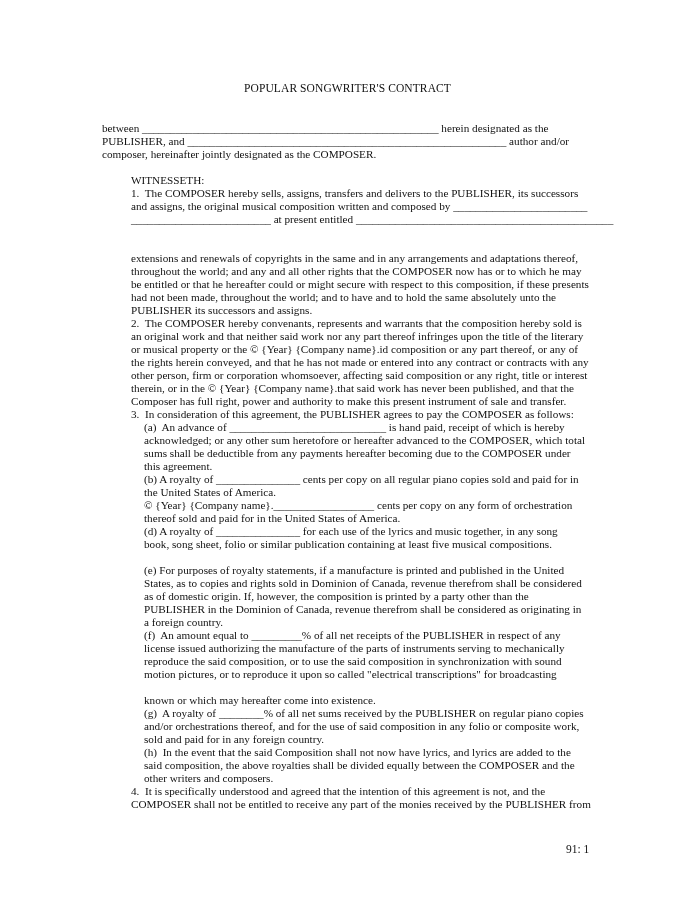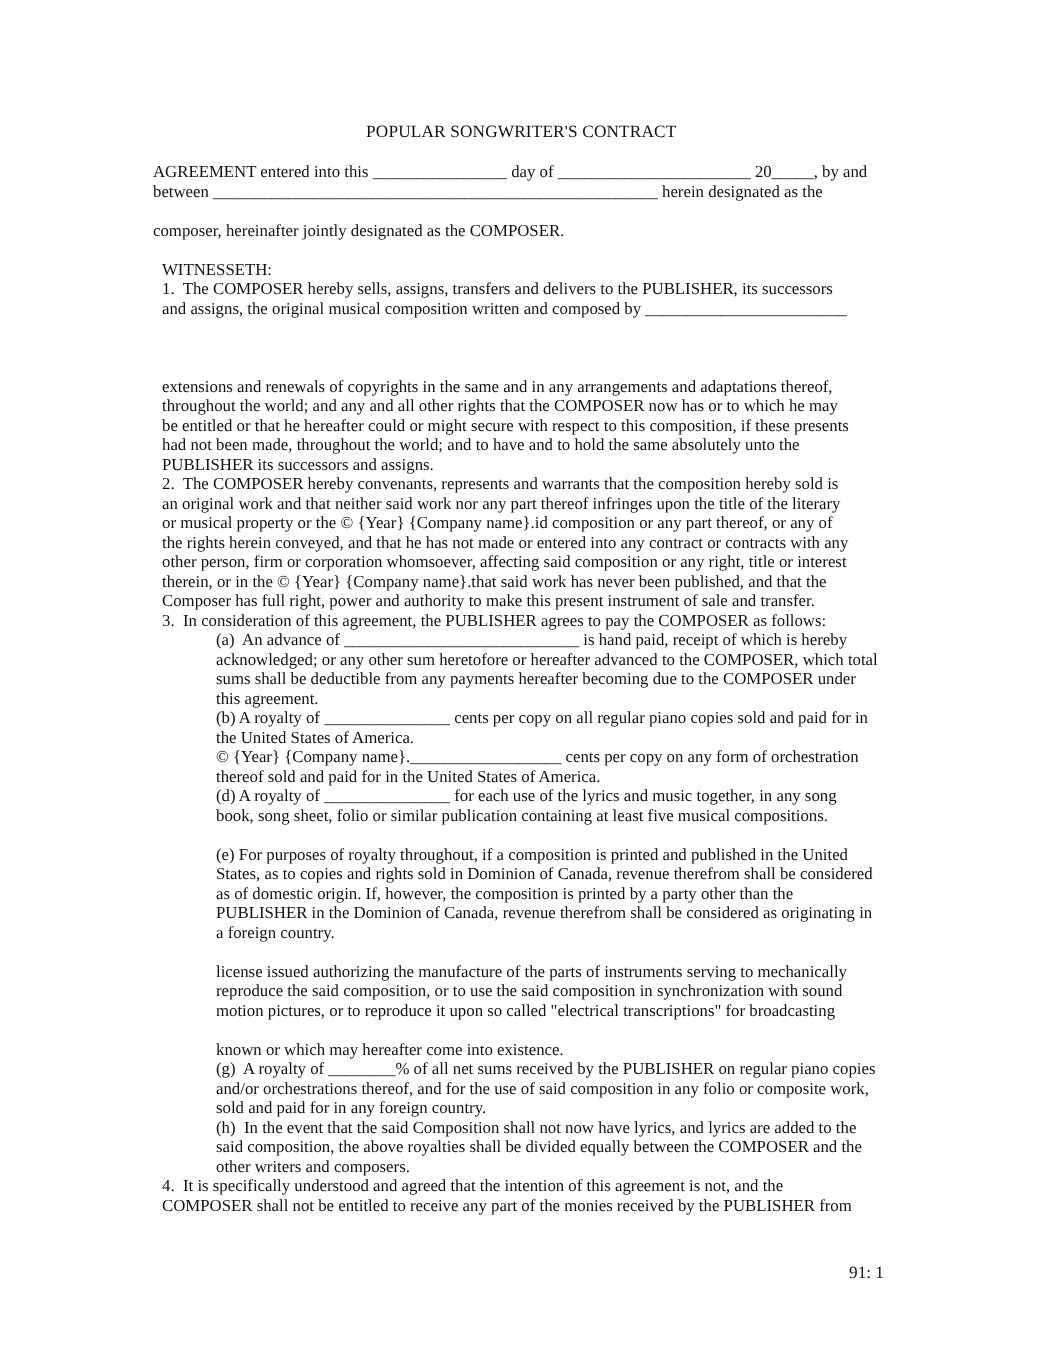--- a/index.html
+++ b/index.html
@@ -3,39 +3,40 @@
 <meta charset="utf-8">
 <style>
   html, body { margin: 0; padding: 0; background: #ffffff; }
   body { width: 695px; height: 900px; position: relative; overflow: hidden;
          font-family: "Liberation Serif", "DejaVu Serif", serif; color: #111; }
   .page { position: absolute; left: 0; top: 0; width: 695px; height: 900px; background: #fff; }
   .title { position: absolute; top: 82px; left: 0; width: 695px; text-align: center;
            font-size: 11.5px; letter-spacing: 0.1px; }
   .ln { position: absolute; font-size: 11.2px; line-height: 13px; white-space: pre; }
   .l0 { left: 102px; }
-  .l1 { left: 108px; text-align: center; }
+  .l1 { left: 131px; text-align: center; }
   .l2 { left: 144px; }
   .pagenum { position: absolute; left: 566px; top: 843px; font-size: 11.5px; }
 </style>
 </head>
 <body>
 
 <div class="page">
 
   <div class="title">POPULAR SONGWRITER'S CONTRACT</div>
 
-  <div class="ln l0" style="top:109px">AGREEMENT entered into this ________________ day of _______________________ 20_____, by and</div>
   <div class="ln l0" style="top:122px">between _____________________________________________________ herein designated as the</div>
+  <div class="ln l0" style="top:135px">PUBLISHER, and _________________________________________________________ author and/or</div>
   <div class="ln l0" style="top:148px">composer, hereinafter jointly designated as the COMPOSER.</div>
 
   <div class="ln l1" style="top:174px">WITNESSETH:</div>
 
   <div class="ln l1" style="top:187px">1.  The COMPOSER hereby sells, assigns, transfers and delivers to the PUBLISHER, its successors</div>
   <div class="ln l1" style="top:200px">and assigns, the original musical composition written and composed by ________________________</div>
+  <div class="ln l1" style="top:213px">_________________________ at present entitled ______________________________________________</div>
   <div class="ln l1" style="top:252px">extensions and renewals of copyrights in the same and in any arrangements and adaptations thereof,</div>
   <div class="ln l1" style="top:265px">throughout the world; and any and all other rights that the COMPOSER now has or to which he may</div>
   <div class="ln l1" style="top:278px">be entitled or that he hereafter could or might secure with respect to this composition, if these presents</div>
   <div class="ln l1" style="top:291px">had not been made, throughout the world; and to have and to hold the same absolutely unto the</div>
   <div class="ln l1" style="top:304px">PUBLISHER its successors and assigns.</div>
 
   <div class="ln l1" style="top:317px">2.  The COMPOSER hereby convenants, represents and warrants that the composition hereby sold is</div>
   <div class="ln l1" style="top:330px">an original work and that neither said work nor any part thereof infringes upon the title of the literary</div>
   <div class="ln l1" style="top:343px">or musical property or the © {Year} {Company name}.id composition or any part thereof, or any of</div>
   <div class="ln l1" style="top:356px">the rights herein conveyed, and that he has not made or entered into any contract or contracts with any</div>
@@ -52,26 +53,27 @@
 
   <div class="ln l2" style="top:473px">(b) A royalty of _______________ cents per copy on all regular piano copies sold and paid for in</div>
   <div class="ln l2" style="top:486px">the United States of America.</div>
 
   <div class="ln l2" style="top:499px">© {Year} {Company name}.__________________ cents per copy on any form of orchestration</div>
   <div class="ln l2" style="top:512px">thereof sold and paid for in the United States of America.</div>
 
   <div class="ln l2" style="top:525px">(d) A royalty of _______________ for each use of the lyrics and music together, in any song</div>
   <div class="ln l2" style="top:538px">book, song sheet, folio or similar publication containing at least five musical compositions.</div>
 
-  <div class="ln l2" style="top:564px">(e) For purposes of royalty throughout, if a composition is printed and published in the United</div>
+  <div class="ln l2" style="top:564px">(e) For purposes of royalty statements, if a manufacture is printed and published in the United</div>
   <div class="ln l2" style="top:577px">States, as to copies and rights sold in Dominion of Canada, revenue therefrom shall be considered</div>
   <div class="ln l2" style="top:590px">as of domestic origin. If, however, the composition is printed by a party other than the</div>
   <div class="ln l2" style="top:603px">PUBLISHER in the Dominion of Canada, revenue therefrom shall be considered as originating in</div>
   <div class="ln l2" style="top:616px">a foreign country.</div>
 
+  <div class="ln l2" style="top:629px">(f)  An amount equal to _________% of all net receipts of the PUBLISHER in respect of any</div>
   <div class="ln l2" style="top:642px">license issued authorizing the manufacture of the parts of instruments serving to mechanically</div>
   <div class="ln l2" style="top:655px">reproduce the said composition, or to use the said composition in synchronization with sound</div>
   <div class="ln l2" style="top:668px">motion pictures, or to reproduce it upon so called "electrical transcriptions" for broadcasting</div>
   <div class="ln l2" style="top:694px">known or which may hereafter come into existence.</div>
 
   <div class="ln l2" style="top:720px">and/or orchestrations thereof, and for the use of said composition in any folio or composite work,</div>
   <div class="ln l2" style="top:707px">(g)  A royalty of ________% of all net sums received by the PUBLISHER on regular piano copies</div>
   <div class="ln l2" style="top:733px">sold and paid for in any foreign country.</div>
 
   <div class="ln l2" style="top:759px">said composition, the above royalties shall be divided equally between the COMPOSER and the</div>

